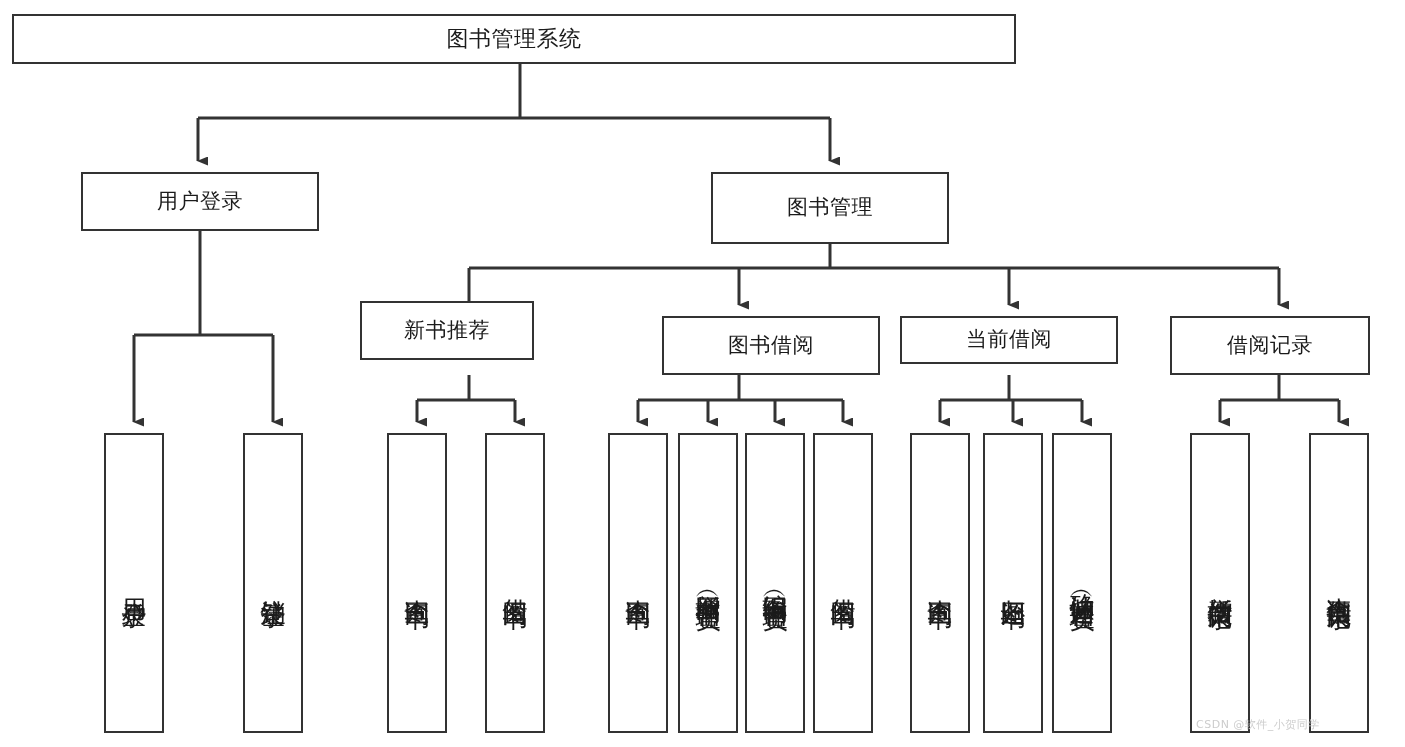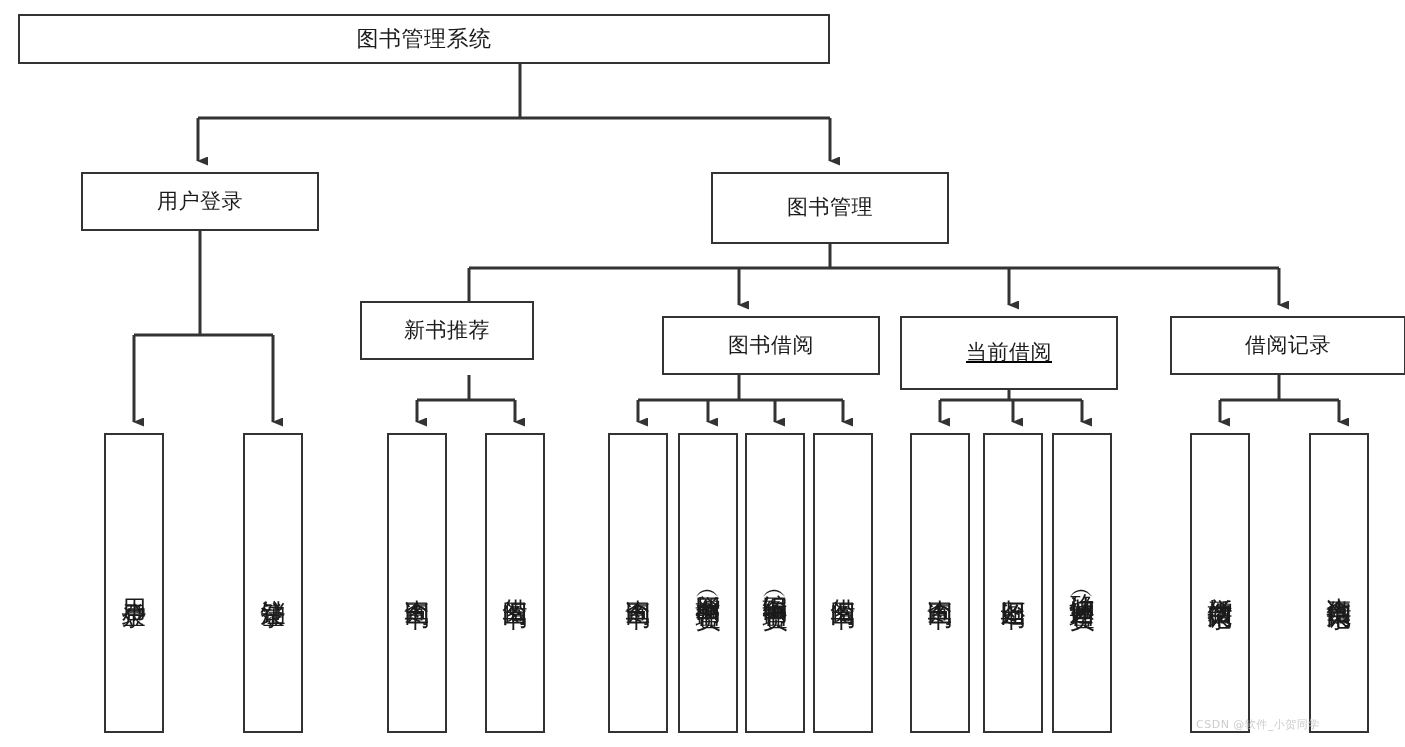--- a/index.html
+++ b/index.html
@@ -124,41 +124,41 @@
       <path d="M1082,400 L1082,422" marker-end="url(#arrowhead)"></path>
     </g>
     <g stroke="#333333" stroke-width="3" fill="none">
       <path d="M1279,375 L1279,400"></path>
       <path d="M1220,400 L1339,400"></path>
       <path d="M1220,400 L1220,422" marker-end="url(#arrowhead)"></path>
       <path d="M1339,400 L1339,422" marker-end="url(#arrowhead)"></path>
     </g>
   </svg>
 
-  <div class="node-box root horizontal" style="left:18px; top:14px; width:812px; height:50px;">
+  <div class="node-box root horizontal" style="left:12px; top:14px; width:1004px; height:50px;">
     <span class="node-label">图书管理系统</span>
   </div>
 
   <div class="node-box horizontal" style="left:81px; top:172px; width:238px; height:59px;">
     <span class="node-label">用户登录</span>
   </div>
   <div class="node-box horizontal" style="left:711px; top:172px; width:238px; height:72px;">
     <span class="node-label">图书管理</span>
   </div>
 
   <div class="node-box horizontal" style="left:360px; top:301px; width:174px; height:59px;">
     <span class="node-label">新书推荐</span>
   </div>
   <div class="node-box horizontal" style="left:662px; top:316px; width:218px; height:59px;">
     <span class="node-label">图书借阅</span>
   </div>
-  <div class="node-box horizontal" style="left:900px; top:316px; width:218px; height:74px;text-decoration:underline;">
+  <div class="node-box horizontal" style="left:900px; top:316px; width:218px; height:48px;">
     <span class="node-label">当前借阅</span>
   </div>
-  <div class="node-box horizontal" style="left:1170px; top:316px; width:236px; height:59px;">
+  <div class="node-box horizontal" style="left:1170px; top:316px; width:200px; height:59px;">
     <span class="node-label">借阅记录</span>
   </div>
 
   <div class="node-box vertical" style="left:104px; top:433px; width:60px; height:300px;">
     <span class="node-label">用户登录</span>
   </div>
   <div class="node-box vertical" style="left:243px; top:433px; width:60px; height:300px;">
     <span class="node-label">注销登录</span>
   </div>
   <div class="node-box vertical" style="left:387px; top:433px; width:60px; height:300px;">

